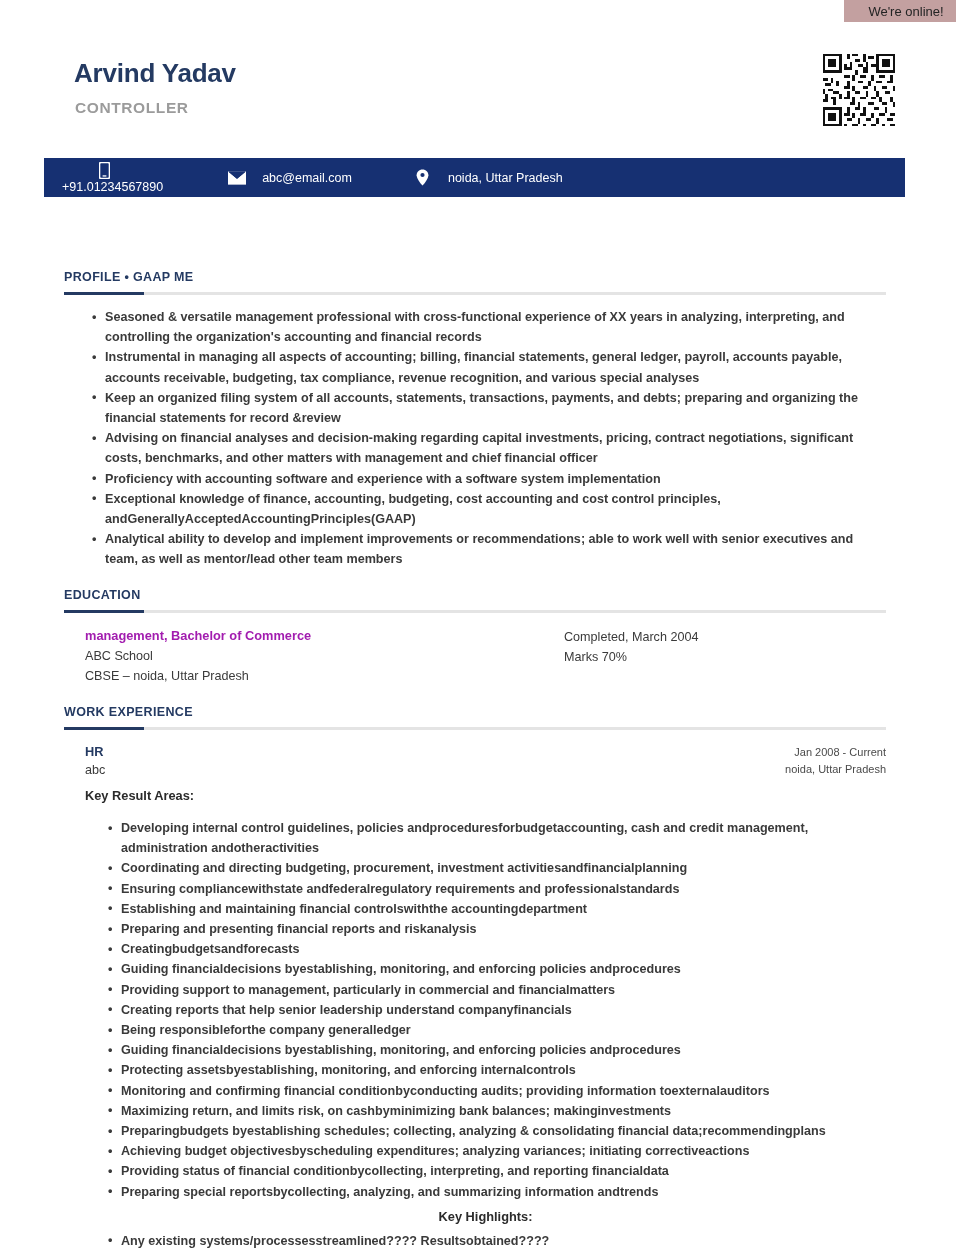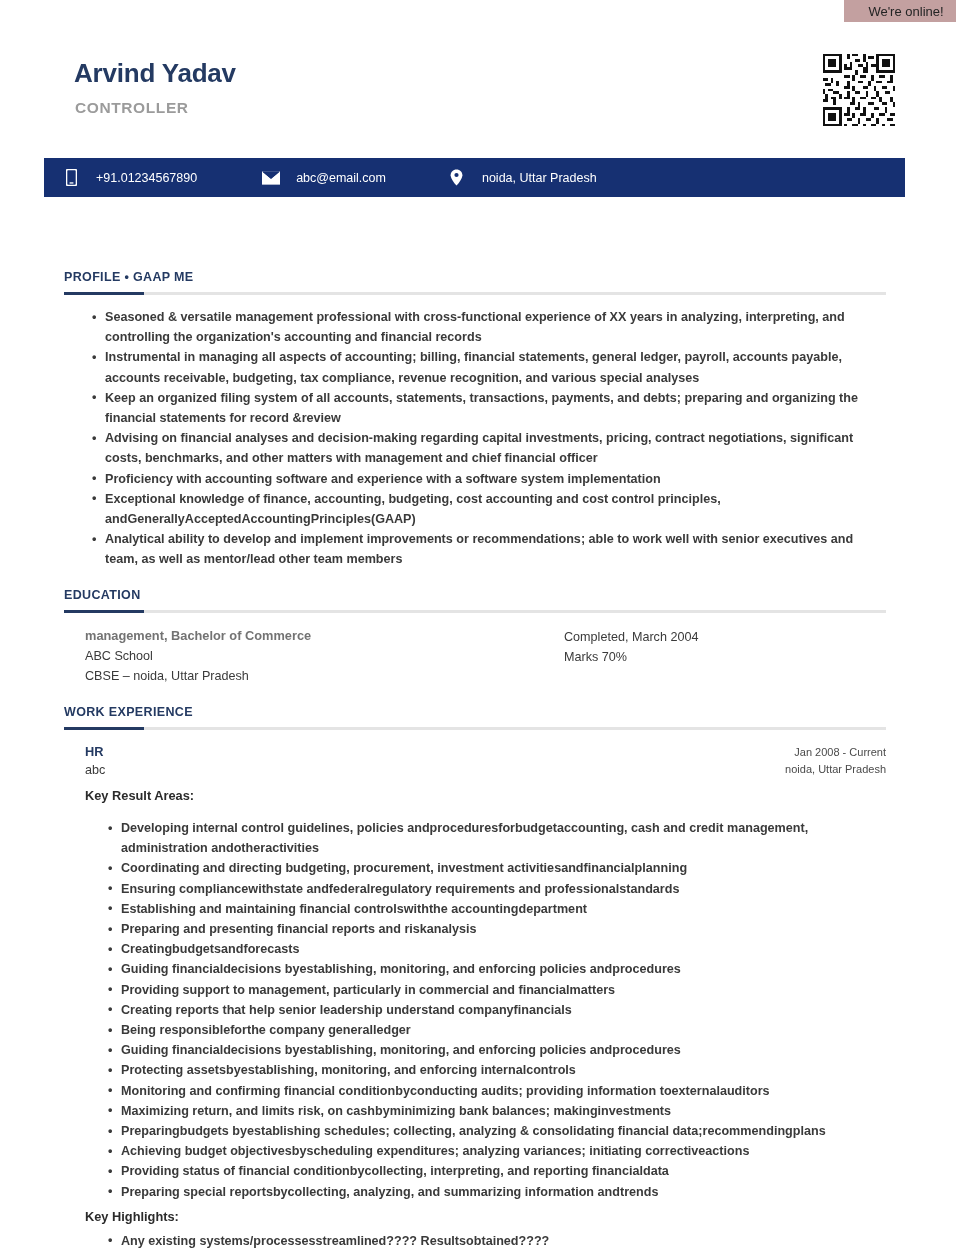--- a/index.html
+++ b/index.html
@@ -83,21 +83,21 @@
     align-items: center;
     color: #ffffff;
   }
   .contact-item {
     display: flex;
     align-items: center;
     font-size: 12.5px;
     color: #ffffff;
     white-space: nowrap;
   }
-  .contact-item.phone  { margin-left: 18px; }
+  .contact-item.phone  { margin-left: 18px; flex-direction: column; }
   .contact-item.email  { margin-left: 65px; }
   .contact-item.loc    { margin-left: 62px; }
   .contact-icon {
     display: inline-flex;
     align-items: center;
     justify-content: center;
     width: 18px;
     height: 18px;
     margin-right: 16px;
   }
@@ -152,21 +152,21 @@
   
   .edu-row {
     margin-top: 13px;
     display: flex;
     position: relative;
   }
   .edu-left { margin-left: 21px; width: 480px; }
   .edu-degree {
     font-size: 12.8px;
     font-weight: bold;
-    color: #737373;
+    color: #a21caf;
     line-height: 20px;
   }
   .edu-line {
     font-size: 12.6px;
     color: #3a3a3a;
     line-height: 20px;
   }
   .edu-right { position: absolute; left: 500px; top: 1px; }
   .edu-right div {
     font-size: 12.6px;
@@ -210,20 +210,21 @@
     color: #2b2b2b;
   }
   .work-list { margin-top: 15px; margin-left: 44px; width: 790px; }
   .work-list li { margin-bottom: 0px; line-height: 20px; }
   .highlight-head {
     margin-top: 7px;
     margin-left: 21px;
     font-size: 12.8px;
     font-weight: bold;
     color: #2b2b2b;
+    text-align: center;
   }
   .highlight-list { margin-top: 7px; margin-left: 44px; width: 790px; }
   .highlight-list li { line-height: 20px; }
 </style>
 </head>
 <body>
 
 <div class="page">
 
   <div class="chat-widget">

